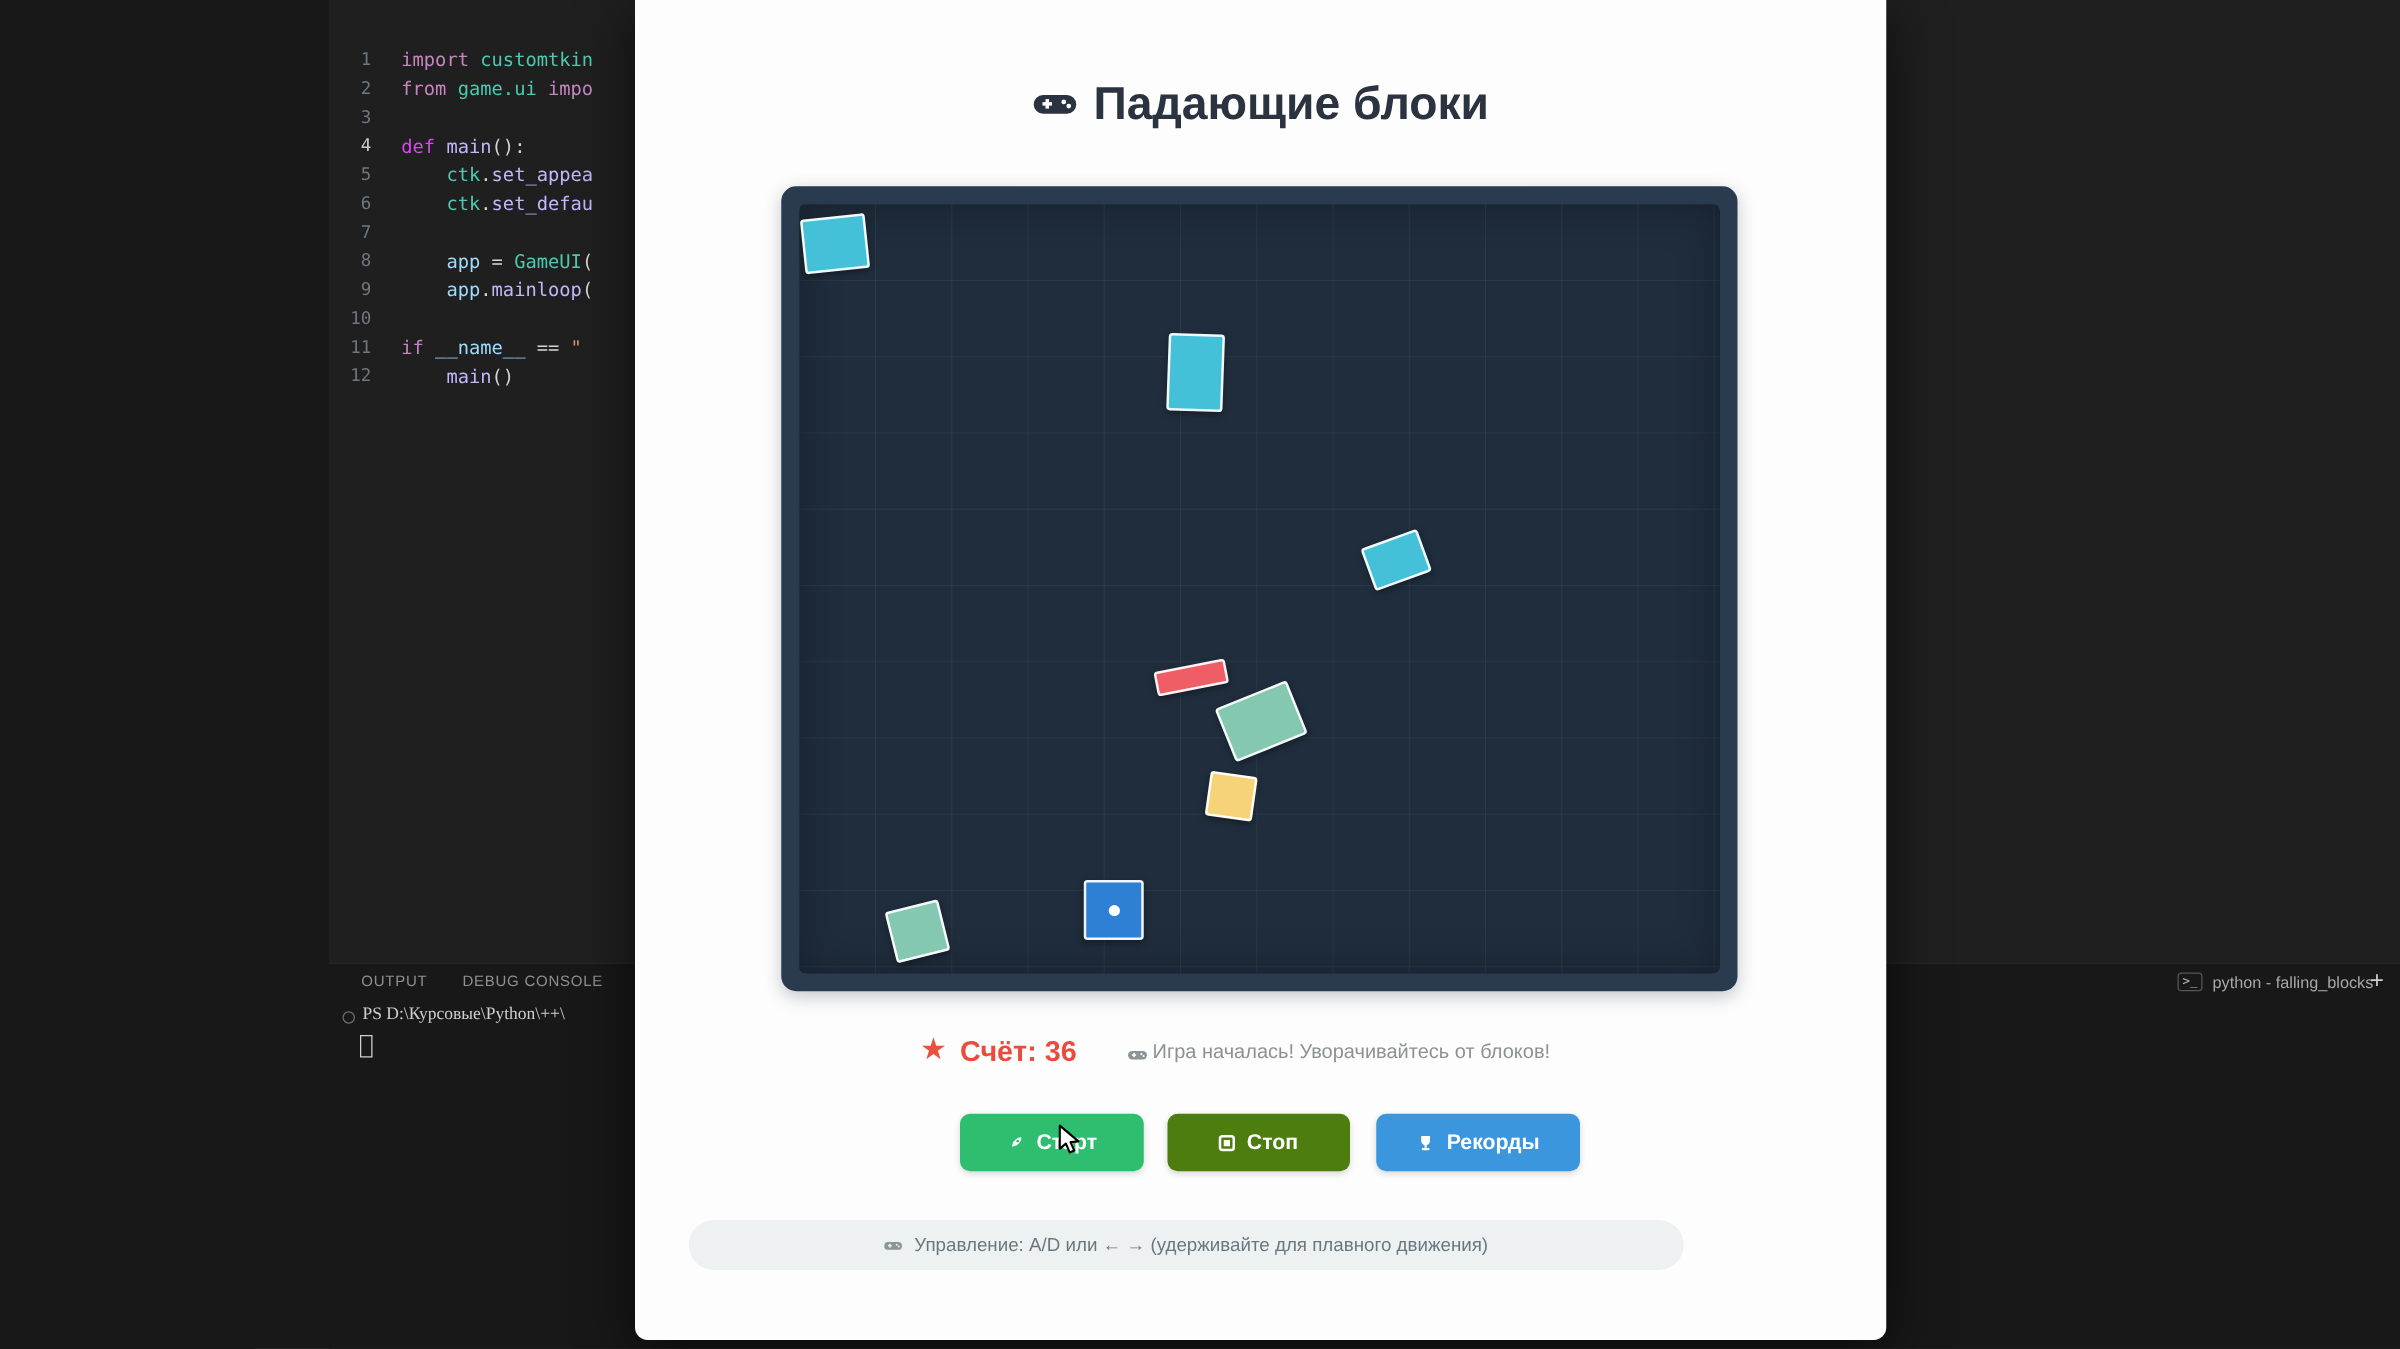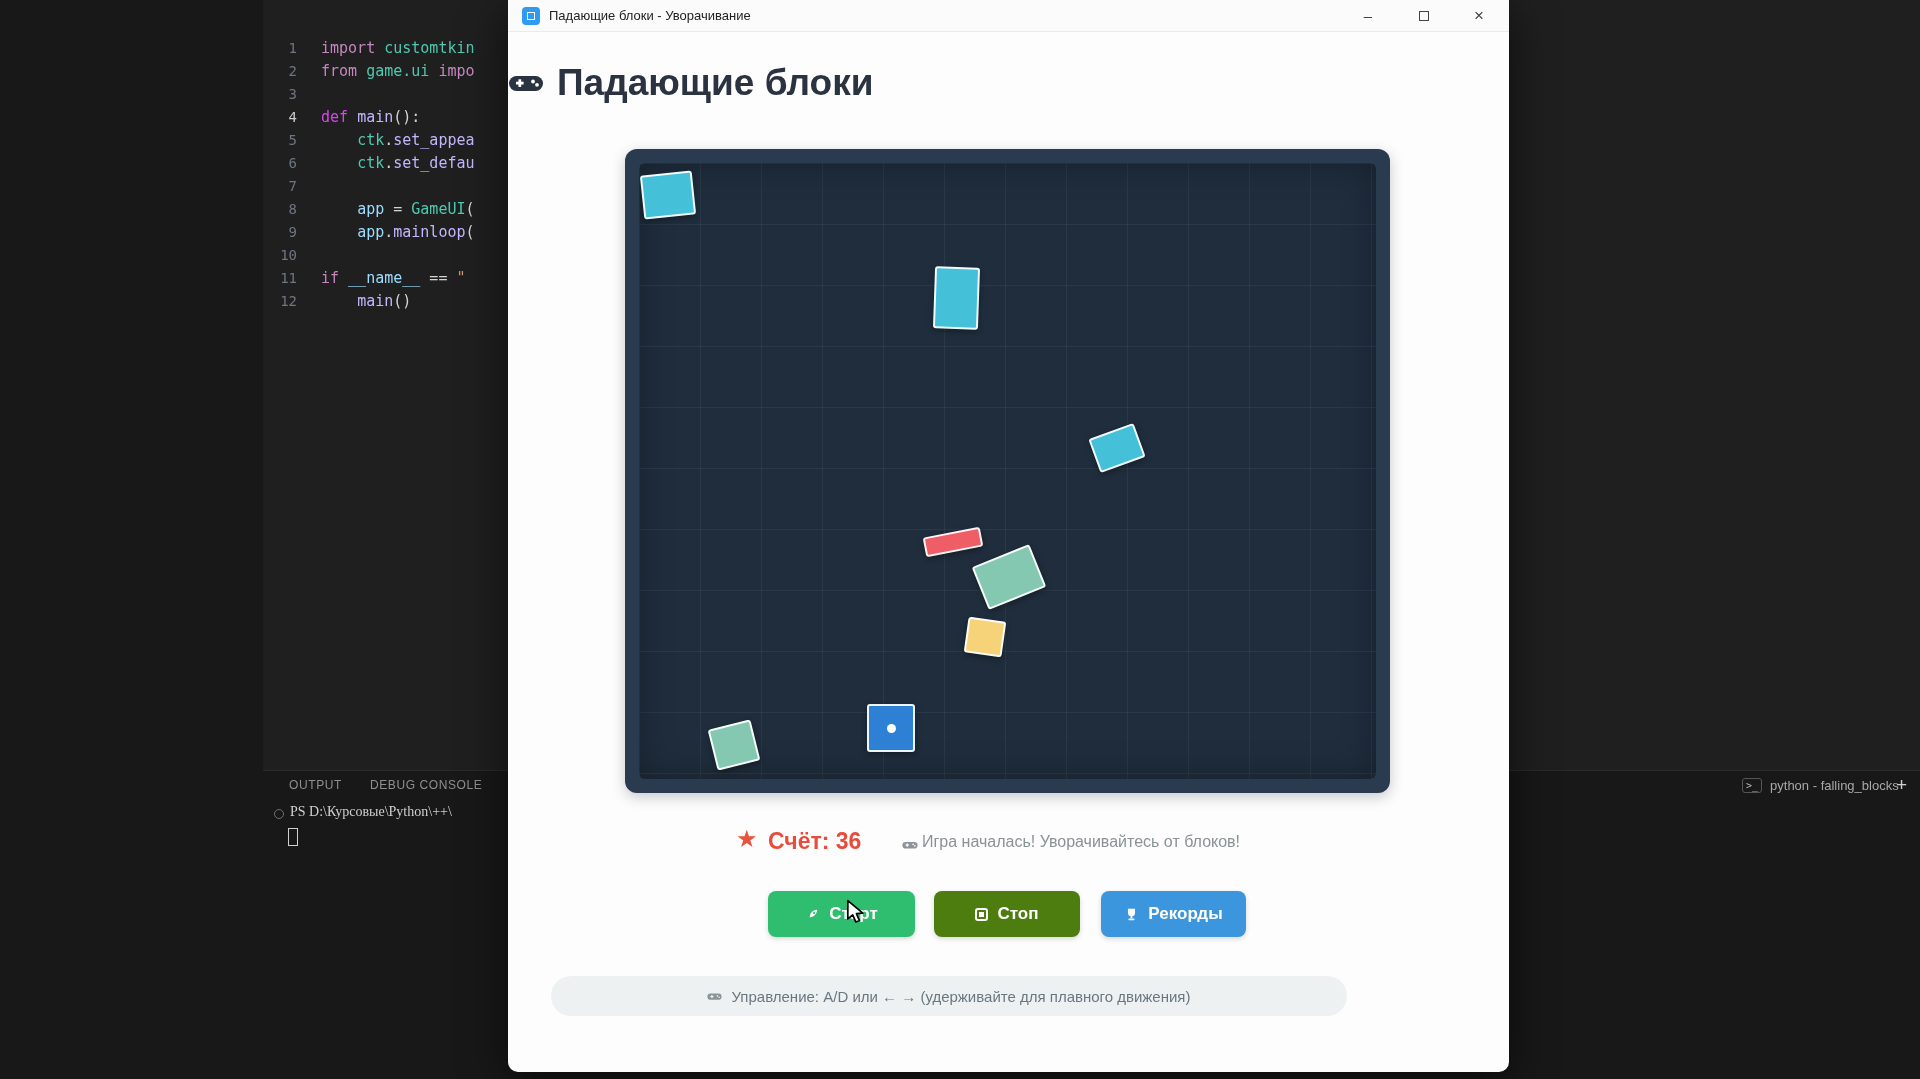--- a/index.html
+++ b/index.html
@@ -50,21 +50,21 @@
               display:flex; align-items:center; }
   .app-ico { width:18px; height:18px; margin-left:14px; background:#2e9af0; border-radius:4px;
              display:flex; align-items:center; justify-content:center; }
   .app-ico span { display:block; width:8px; height:8px; border:1.6px solid #fff; background:transparent; }
   .title-text { margin-left:9px; font-size:13px; color:#222; }
   .win-btn { position:absolute; top:0; width:46px; height:31px; display:flex; align-items:center; justify-content:center;
              color:#444; font-size:15px; cursor:pointer; }
   .wb-min { left:837px; } .wb-max { left:893px; } .wb-close { left:948px; font-size:17px; }
   .max-square { width:10px; height:10px; border:1.2px solid #444; }
 
-  .gheader { position:absolute; left:0; top:62px; width:100%; display:flex; align-items:center; gap:13px; }
+  .gheader { position:absolute; left:0; top:62px; width:100%; display:flex; align-items:center; justify-content:center; gap:13px; }
   .gheader .htxt { font-size:37px; font-weight:bold; color:#2b3240; }
 
   .canvas-frame { position:absolute; left:117px; top:149px; width:765px; height:644px; background:#2a3b50;
                   border-radius:12px; padding:14px; box-shadow:0 4px 14px rgba(30,45,65,.25); }
   .game-field { position:relative; width:737px; height:616px; background:#1f2d3d; border-radius:6px; overflow:hidden;
                 background-image:linear-gradient(rgba(255,255,255,.05) 1px, transparent 1px),
                                  linear-gradient(90deg, rgba(255,255,255,.05) 1px, transparent 1px);
                 background-size:61px 61px; box-shadow:inset 0 0 35px rgba(0,0,0,.3); }
   .block { position:absolute; border:2px solid rgba(255,255,255,.92); border-radius:3px; box-shadow:0 2px 6px rgba(0,0,0,.35); }
   .block.player::after { content:""; position:absolute; left:50%; top:50%; width:9px; height:9px; margin:-4.5px 0 0 -4.5px;
@@ -74,21 +74,21 @@
   .score { position:absolute; left:260px; top:828px; font-size:23px; font-weight:bold; color:#e74c3c; }
   .status-ico { position:absolute; left:394px; top:837px; }
   .status { position:absolute; left:414px; top:833px; font-size:16px; color:#8a9294; }
 
   .gbtn { position:absolute; top:891px; height:46px; border:none; border-radius:8px; color:#fff;
           font-family:"Liberation Sans", sans-serif; font-size:17px; font-weight:bold;
           display:flex; align-items:center; justify-content:center; gap:9px; cursor:pointer;
           box-shadow:0 2px 5px rgba(0,0,0,.15); }
   .btn-start { left:260px; width:147px; background:#2fbe70; }
   .btn-stop  { left:426px; width:146px; background:#4d7c0f; }
-  .btn-rec   { left:593px; width:145px; background:#3b96dd; }
+  .btn-rec   { left:593px; width:163px; background:#3b96dd; }
   .stop-ico { width:13px; height:13px; border:2px solid #fff; border-radius:3px; position:relative; }
   .stop-ico::after { content:""; position:absolute; left:50%; top:50%; width:5px; height:5px; margin:-2.5px 0 0 -2.5px; background:#fff; }
 
   .hint-bar { position:absolute; left:43px; top:976px; width:796px; height:40px; background:#eef1f2; border-radius:20px;
               display:flex; align-items:center; justify-content:center; gap:9px; }
   .hint-text { font-size:15px; color:#6b7780; }
 
   .mouse-cursor { position:absolute; left:338px; top:899px; pointer-events:none; }
 </style>
 </head>
@@ -134,31 +134,20 @@
 
   <div class="term-list">
     <span class="term-ico-box">&gt;_</span>
     <span>python - falling_blocks</span>
   </div>
   <span class="term-plus">+</span>
 
 
   <div class="gwin">
 
-    <div class="titlebar">
-      <span class="app-ico">
-          <span></span>
-        </span>
-      <span class="title-text">Падающие блоки - Уворачивание</span>
-      <span class="win-btn wb-min">–</span>
-      <span class="win-btn wb-max">
-          <span class="max-square"></span>
-        </span>
-      <span class="win-btn wb-close">×</span>
-    </div>
 
     <div class="gheader">
       <svg width="36" height="24" viewBox="0 0 36 24">
         <rect x="1" y="5" width="34" height="15" rx="7.5" fill="#2b3240"></rect>
         <rect x="8" y="10.7" width="7.6" height="2.8" fill="#fdfdfd"></rect>
         <rect x="10.4" y="8.3" width="2.8" height="7.6" fill="#fdfdfd"></rect>
         <circle cx="25" cy="10.5" r="1.9" fill="#fdfdfd"></circle>
         <circle cx="29" cy="13.8" r="1.9" fill="#fdfdfd"></circle>
       </svg>
       <span class="htxt">Падающие блоки</span>

